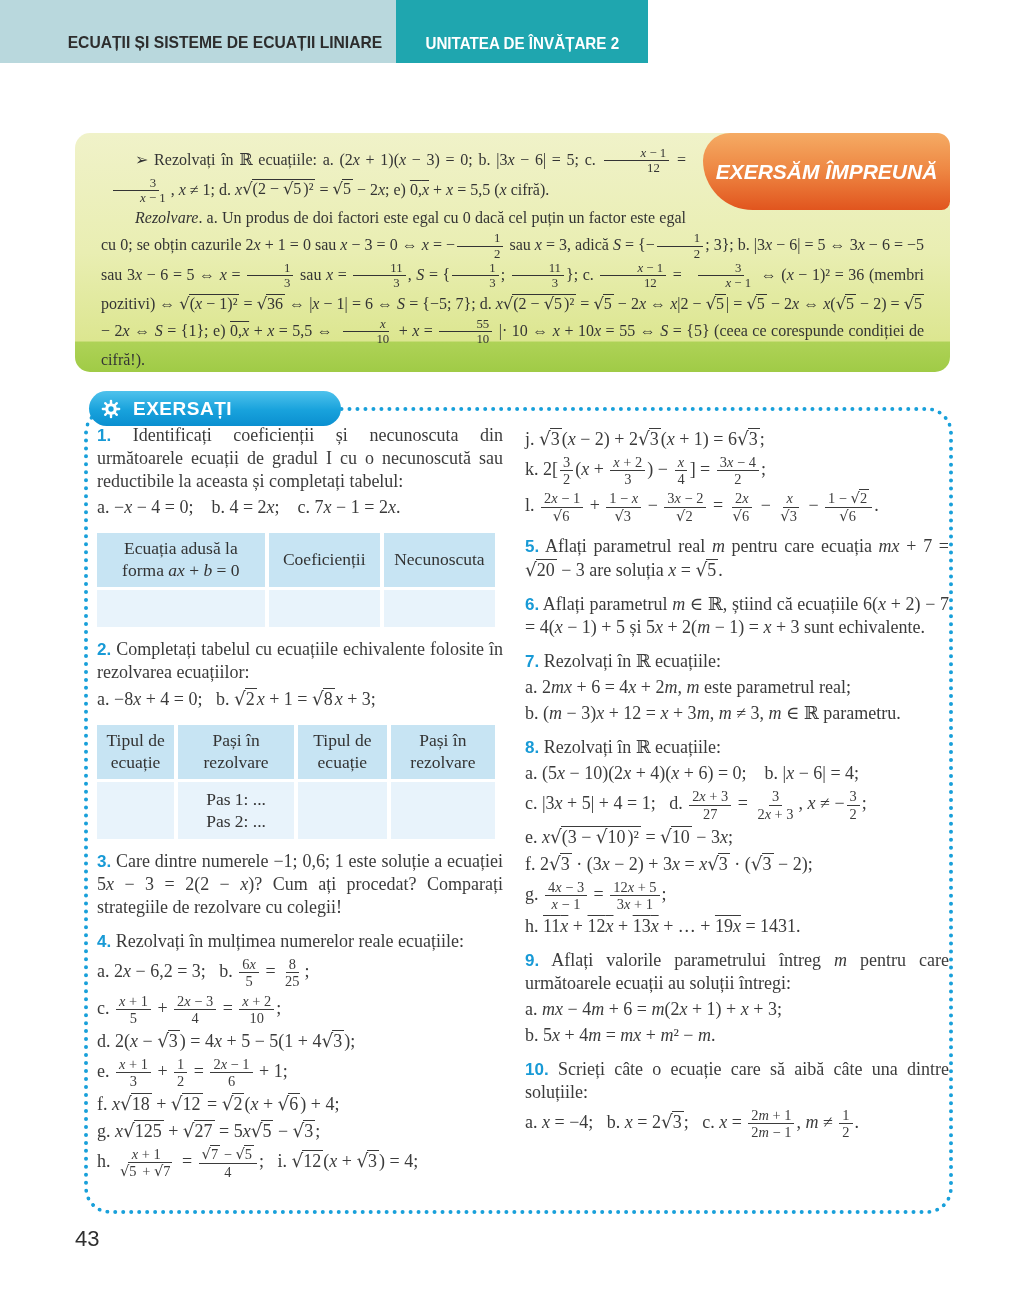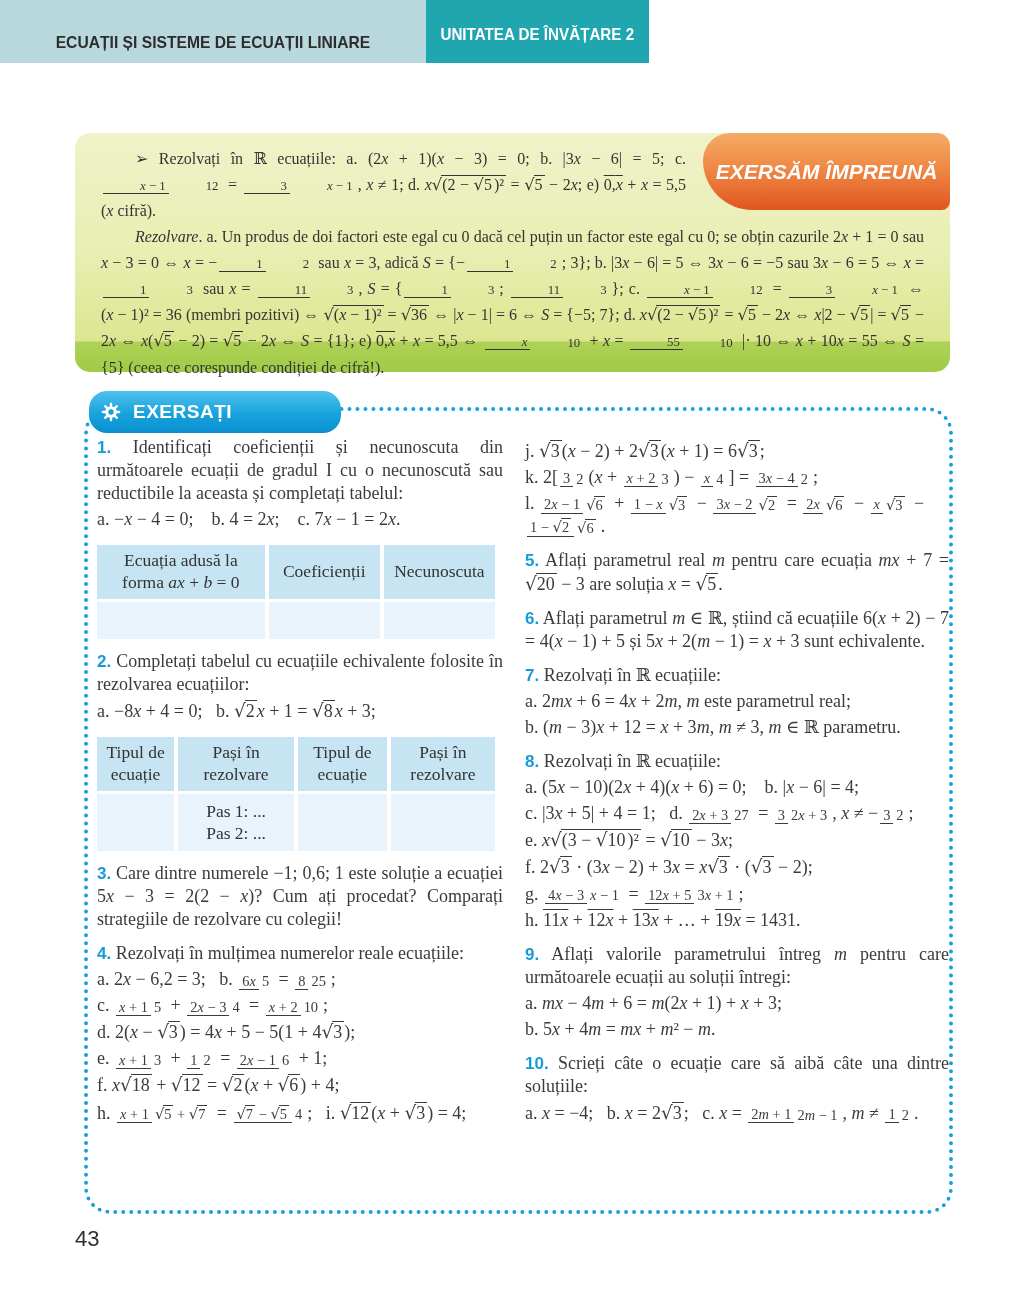--- a/index.html
+++ b/index.html
@@ -1,60 +1,60 @@
 <!DOCTYPE html>
 <html><head>
 <meta charset="utf-8">
 <style>
   html,body{margin:0;padding:0;background:#fff;}
   body{width:1024px;height:1298px;position:relative;overflow:hidden;
        font-family:"Liberation Serif","DejaVu Serif","DejaVu Sans",serif;color:#3b3b3b;}
 
   
   .band{position:absolute;left:0;top:0;height:63px;width:1024px;display:flex;}
-  .band-left{width:426px;background:#b9d8dd;display:flex;align-items:flex-end;justify-content:center;padding-bottom:10px;box-sizing:border-box;}
+  .band-left{width:396px;background:#b9d8dd;display:flex;align-items:flex-end;justify-content:flex-end;padding-bottom:10px;box-sizing:border-box;}
   .band-left span{font-family:"Liberation Sans","DejaVu Sans",sans-serif;font-weight:bold;font-size:17px;color:#2d2d2d;transform:scaleX(.92);white-space:nowrap;}
-  .band-unit{width:223px;background:#1fa6af;display:flex;align-items:flex-end;justify-content:center;padding-bottom:19px;box-sizing:border-box;}
+  .band-unit{width:252px;background:#1fa6af;display:flex;align-items:flex-end;justify-content:center;padding-bottom:10px;box-sizing:border-box;}
   .band-unit span{font-family:"Liberation Sans","DejaVu Sans",sans-serif;font-weight:bold;font-size:16.5px;color:#ffffff;transform:scaleX(.92);white-space:nowrap;}
 
   
   .exersam{position:absolute;left:75px;top:133px;width:875px;height:239px;border-radius:15px;
            box-sizing:border-box;padding:13px 26px 0 26px;
            background:linear-gradient(180deg,#f0f2c9 0%,#e9eeb2 50%,#dce690 87%,#aed257 87.5%,#a0cb46 100%);}
   .exersam-badge{position:absolute;top:0;right:0;width:247px;height:77px;
            border-radius:32px 15px 10px 58px;
            background:linear-gradient(180deg,#f5ab64 0%,#ee8743 48%,#e1551e 100%);
            display:flex;align-items:center;justify-content:center;
            color:#fff;font-family:"Liberation Sans","DejaVu Sans",sans-serif;font-weight:bold;font-size:21px;font-style:italic;}
   .badge-spacer{float:right;width:238px;height:66px;}
   .stmt,.sol{margin:0;text-align:justify;font-size:16px;line-height:1.62;color:#343434;}
   .stmt{text-indent:34px;}
   .sol{text-indent:34px;}
 
   
   .exersati-region{position:absolute;left:84px;top:407px;width:869px;height:807px;
            border:4px dotted #19a0da;border-radius:26px;box-sizing:border-box;}
-  .exersati-badge{position:absolute;left:1px;top:-20px;width:252px;height:42px;border-radius:18px;
+  .exersati-badge{position:absolute;left:1px;top:-20px;width:252px;height:35px;border-radius:18px;
            background:linear-gradient(180deg,#4fc2ec 0%,#18a2dc 55%,#0a8fd0 100%);
            display:flex;align-items:center;gap:11px;padding-left:11px;box-sizing:border-box;
            color:#fff;font-family:"Liberation Sans","DejaVu Sans",sans-serif;font-weight:bold;font-size:19px;letter-spacing:.5px;}
   .gear{display:inline-flex;align-items:center;}
 
-  .col{position:absolute;top:25px;font-size:18px;line-height:1.28;color:#3b3b3b;}
+  .col{position:absolute;top:13px;font-size:18px;line-height:1.28;color:#3b3b3b;}
   .col-left{left:9px;width:406px;}
   .col-right{left:437px;width:424px;}
 
   .ex{margin-bottom:11px;}
   .ex-body{margin:0;text-align:justify;}
   .ex-line{white-space:pre-wrap;margin-top:3px;}
   .ex-num{color:#189ad6;font-weight:bold;font-family:"Liberation Sans","DejaVu Sans",sans-serif;font-size:17px;}
 
   
   i{font-style:italic;}
-  .frac{display:inline-flex;flex-direction:row;align-items:center;vertical-align:middle;margin:0 2px;}
+  .frac{display:inline-flex;flex-direction:column;align-items:center;vertical-align:middle;margin:0 2px;}
   .frac .fn{display:block;font-size:.8em;line-height:1.12;padding:0 3px;border-bottom:1.2px solid currentColor;text-align:center;}
   .frac .fd{display:block;font-size:.8em;line-height:1.12;padding:0 3px;text-align:center;}
   .sqrt{display:inline;white-space:nowrap;}
   .sqrt .rq{font-family:"DejaVu Sans",sans-serif;font-size:1.02em;}
   .sqrt .rb{border-top:1.3px solid currentColor;padding:0 2px 0 1px;margin-left:-1px;}
   .ovl{text-decoration:overline;}
 
   
   .xtable{width:100%;border-collapse:separate;border-spacing:4px 3px;margin:4px 0 8px -4px;}
   .xtable th{background:#c7e4f3;font-weight:normal;font-size:17.5px;padding:5px 2px;text-align:center;line-height:1.25;color:#333;}
@@ -220,20 +220,21 @@
         <div class="ex">
           <p class="ex-body"><span class="ex-num">3.</span> Care dintre numerele −1; 0,6; 1 este soluție a ecuației 5<i>x</i> − 3 = 2(2 − <i>x</i>)? Cum ați procedat? Comparați strategiile de rezolvare cu colegii!</p>
         </div>
         <div class="ex">
           <p class="ex-body"><span class="ex-num">4.</span> Rezolvați în mulțimea numerelor reale ecuațiile:</p>
           <div class="ex-line">a. 2<i>x</i> − 6,2 = 3;   b. <span class="frac"><span class="fn">6<i>x</i></span><span class="fd">5</span></span> = <span class="frac"><span class="fn">8</span><span class="fd">25</span></span>;</div>
           <div class="ex-line">c. <span class="frac"><span class="fn"><i>x</i> + 1</span><span class="fd">5</span></span> + <span class="frac"><span class="fn">2<i>x</i> − 3</span><span class="fd">4</span></span> = <span class="frac"><span class="fn"><i>x</i> + 2</span><span class="fd">10</span></span>;</div>
           <div class="ex-line">d. 2(<i>x</i> − <span class="sqrt"><span class="rq">√</span><span class="rb">3</span></span>) = 4<i>x</i> + 5 − 5(1 + 4<span class="sqrt"><span class="rq">√</span><span class="rb">3</span></span>);</div>
           <div class="ex-line">e. <span class="frac"><span class="fn"><i>x</i> + 1</span><span class="fd">3</span></span> + <span class="frac"><span class="fn">1</span><span class="fd">2</span></span> = <span class="frac"><span class="fn">2<i>x</i> − 1</span><span class="fd">6</span></span> + 1;</div>
           <div class="ex-line">f. <i>x</i><span class="sqrt"><span class="rq">√</span><span class="rb">18</span></span> + <span class="sqrt"><span class="rq">√</span><span class="rb">12</span></span> = <span class="sqrt"><span class="rq">√</span><span class="rb">2</span></span>(<i>x</i> + <span class="sqrt"><span class="rq">√</span><span class="rb">6</span></span>) + 4;</div>
+          <div class="ex-line">g. <i>x</i><span class="sqrt"><span class="rq">√</span><span class="rb">125</span></span> + <span class="sqrt"><span class="rq">√</span><span class="rb">27</span></span> = 5<i>x</i><span class="sqrt"><span class="rq">√</span><span class="rb">5</span></span> − <span class="sqrt"><span class="rq">√</span><span class="rb">3</span></span>;</div>
           <div class="ex-line">h. <span class="frac"><span class="fn"><i>x</i> + 1</span><span class="fd"><span class="sqrt"><span class="rq">√</span><span class="rb">5</span></span> + <span class="sqrt"><span class="rq">√</span><span class="rb">7</span></span></span></span> = <span class="frac"><span class="fn"><span class="sqrt"><span class="rq">√</span><span class="rb">7</span></span> − <span class="sqrt"><span class="rq">√</span><span class="rb">5</span></span></span><span class="fd">4</span></span>;   i. <span class="sqrt"><span class="rq">√</span><span class="rb">12</span></span>(<i>x</i> + <span class="sqrt"><span class="rq">√</span><span class="rb">3</span></span>) = 4;</div>
         </div>
       </div>
     <div class="col col-right" id="col-right">
         <div class="ex">
           <div class="ex-line">j. <span class="sqrt"><span class="rq">√</span><span class="rb">3</span></span>(<i>x</i> − 2) + 2<span class="sqrt"><span class="rq">√</span><span class="rb">3</span></span>(<i>x</i> + 1) = 6<span class="sqrt"><span class="rq">√</span><span class="rb">3</span></span>;</div>
           <div class="ex-line">k. 2[<span class="frac"><span class="fn">3</span><span class="fd">2</span></span>(<i>x</i> + <span class="frac"><span class="fn"><i>x</i> + 2</span><span class="fd">3</span></span>) − <span class="frac"><span class="fn"><i>x</i></span><span class="fd">4</span></span>] = <span class="frac"><span class="fn">3<i>x</i> − 4</span><span class="fd">2</span></span>;</div>
           <div class="ex-line">l. <span class="frac"><span class="fn">2<i>x</i> − 1</span><span class="fd"><span class="sqrt"><span class="rq">√</span><span class="rb">6</span></span></span></span> + <span class="frac"><span class="fn">1 − <i>x</i></span><span class="fd"><span class="sqrt"><span class="rq">√</span><span class="rb">3</span></span></span></span> − <span class="frac"><span class="fn">3<i>x</i> − 2</span><span class="fd"><span class="sqrt"><span class="rq">√</span><span class="rb">2</span></span></span></span> = <span class="frac"><span class="fn">2<i>x</i></span><span class="fd"><span class="sqrt"><span class="rq">√</span><span class="rb">6</span></span></span></span> − <span class="frac"><span class="fn"><i>x</i></span><span class="fd"><span class="sqrt"><span class="rq">√</span><span class="rb">3</span></span></span></span> − <span class="frac"><span class="fn">1 − <span class="sqrt"><span class="rq">√</span><span class="rb">2</span></span></span><span class="fd"><span class="sqrt"><span class="rq">√</span><span class="rb">6</span></span></span></span>.</div>
         </div>
         <div class="ex">

